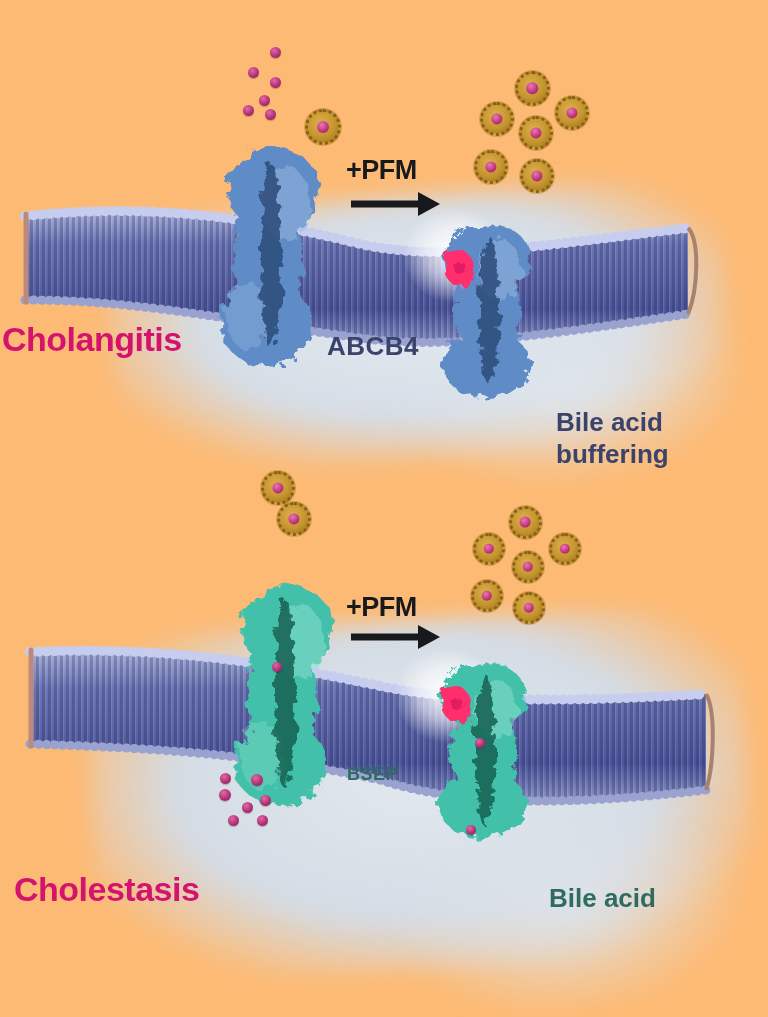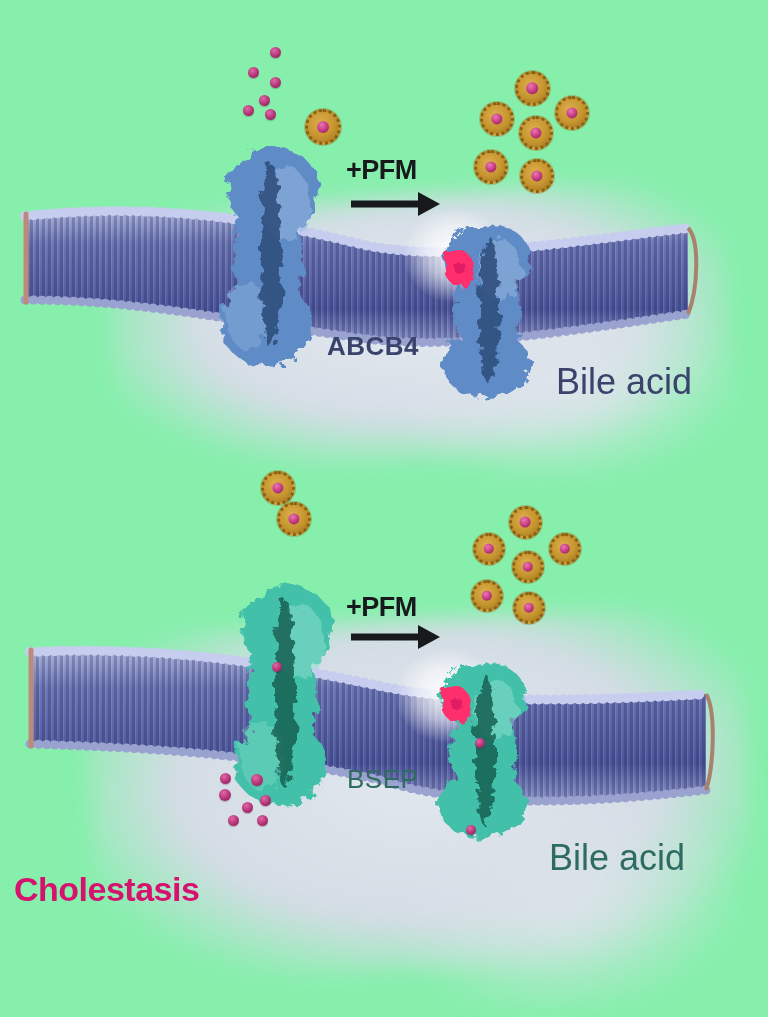--- a/index.html
+++ b/index.html
@@ -1,16 +1,16 @@
 <!DOCTYPE html>
 <html style="--pink-label: #d5136e; --navy-label: #39436b; --teal-label: #2e6b60; --ink: #17191d; --membrane-base: #6c76b4; --membrane-dark: #4d569b; --membrane-light: #c6cdee; --protein-blue: #5f8bc7; --protein-blue-light: #9bbce2; --protein-blue-dark: #2c4a78; --protein-teal: #43c0aa; --protein-teal-light: #8ce0cf; --protein-teal-dark: #175f52; --micelle-body: #c6952f; --micelle-rim: #8a6114; --micelle-core: #c2377e; --bile-dot: #b23274; --pfm-pink: #ff2f6d;"><head>
 <meta charset="utf-8">
 <style>
   html,body{margin:0;padding:0;background:#ffffff;}
-  .canvas{position:relative;width:768px;height:1017px;overflow:hidden;background:#86efac;
+  .canvas{position:relative;width:768px;height:1017px;overflow:hidden;background:#fdba74;
           font-family:"Liberation Sans",sans-serif;}
   .cloud{position:absolute;z-index:1;filter:blur(10px);pointer-events:none;}
   .cloud-top{left:110px;top:195px;width:620px;height:265px;transform:rotate(-4deg);
     background:radial-gradient(ellipse at 50% 45%, #e4eaf0 0%, #d5dde6 50%, rgba(213,221,230,0) 78%);}
   .cloud-top2{left:400px;top:290px;width:340px;height:190px;transform:rotate(-6deg);
     background:radial-gradient(ellipse at 50% 50%, #dee5ec 0%, rgba(214,222,231,0) 75%);}
   .cloud-bottom{left:90px;top:620px;width:660px;height:350px;transform:rotate(-3deg);
     background:radial-gradient(ellipse at 50% 45%, #e2e8ee 0%, #d4dce5 52%, rgba(212,220,229,0) 80%);}
   .cloud-bottom2{left:400px;top:790px;width:340px;height:220px;transform:rotate(-8deg);
     background:radial-gradient(ellipse at 50% 50%, #dce3ea 0%, rgba(214,222,231,0) 75%);}
@@ -24,23 +24,23 @@
     box-shadow:0 0 0 1px rgba(150,110,30,.35);}
   .micelle-core{position:absolute;left:50%;top:50%;width:40%;height:40%;transform:translate(-50%,-50%);
     border-radius:50%;
     background:radial-gradient(circle at 38% 32%, #e878b4 0%, var(--micelle-core) 55%, #7c1d53 100%);}
   .bile-dot{position:absolute;border-radius:50%;
     background:radial-gradient(circle at 38% 32%, #df69aa 0%, var(--bile-dot) 55%, #7e1d52 100%);
     box-shadow:0 1px 1px rgba(60,10,40,.25);}
   .label{position:absolute;z-index:6;font-weight:800;white-space:nowrap;pointer-events:none;}
   .disease{font-size:34px;letter-spacing:-.5px;color:var(--pink-label);}
   .transporter-top{font-size:26px;font-weight:700;letter-spacing:.5px;color:var(--navy-label);}
-  .transporter-bottom{font-size:26px;font-weight:400;letter-spacing:.5px;color:var(--teal-label);}
+  .transporter-bottom{font-size:18px;font-weight:700;letter-spacing:.5px;color:var(--teal-label);}
   .treatment{font-size:27px;color:var(--ink);letter-spacing:-.5px;}
-  .outcome{font-weight:400;font-size:36px;line-height:1.22;}
+  .outcome{font-weight:700;font-size:26px;line-height:1.22;margin-top:47px;}
   .outcome-top{color:var(--navy-label);}
   .outcome-bottom{color:var(--teal-label);}
 </style>
 </head>
 <body>
 
 <div class="canvas">
 
   <div class="cloud cloud-top"></div>
   <div class="cloud cloud-top2"></div>
@@ -231,23 +231,25 @@
       <div class="bile-dot" style="left: 251px; top: 774px; width: 12px; height: 12px;"></div>
       <div class="bile-dot" style="left: 219px; top: 789px; width: 12px; height: 12px;"></div>
       <div class="bile-dot" style="left: 259.5px; top: 794.5px; width: 11px; height: 11px;"></div>
       <div class="bile-dot" style="left: 241.5px; top: 801.5px; width: 11px; height: 11px;"></div>
       <div class="bile-dot" style="left: 227.5px; top: 814.5px; width: 11px; height: 11px;"></div>
       <div class="bile-dot" style="left: 256.5px; top: 814.5px; width: 11px; height: 11px;"></div>
       <div class="bile-dot" style="left: 466px; top: 825px; width: 10px; height: 10px;"></div>
     </div>
 
   <div class="label treatment" style="left:346px;top:155px">+PFM</div>
+  <div class="label disease" style="left:2px;top:320px">Cholangitis</div>
   <div class="label transporter-top" style="left:327px;top:331px">ABCB4</div>
   <div class="label outcome outcome-top" style="left:556px;top:360px">
     <div>Bile acid</div>
+    <div>buffering</div>
   </div>
 
   <div class="label treatment" style="left:346px;top:592px">+PFM</div>
   <div class="label transporter-bottom" style="left:347px;top:764px">BSEP</div>
   <div class="label disease" style="left:14px;top:870px">Cholestasis</div>
   <div class="label outcome outcome-bottom" style="left:549px;top:836px">
     <div>Bile acid</div>
   </div>
 
 </div>

